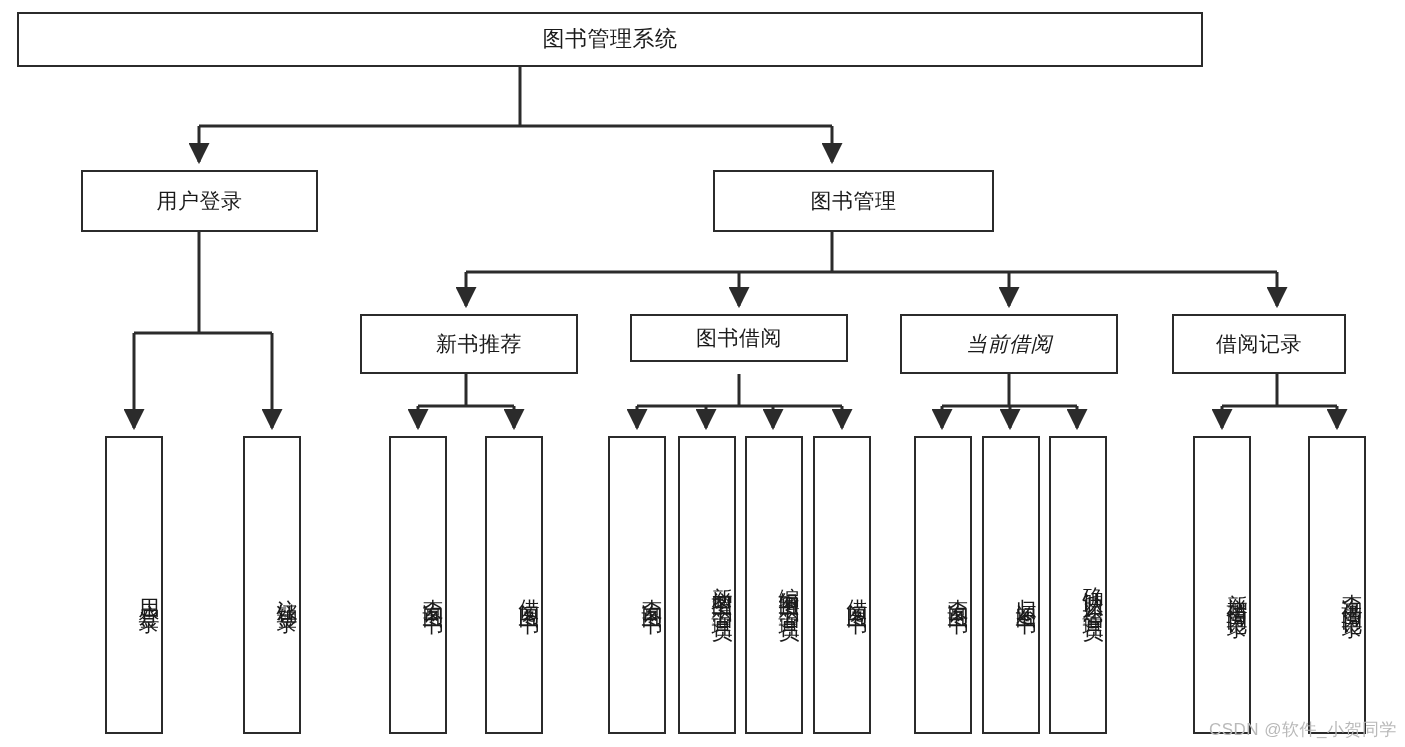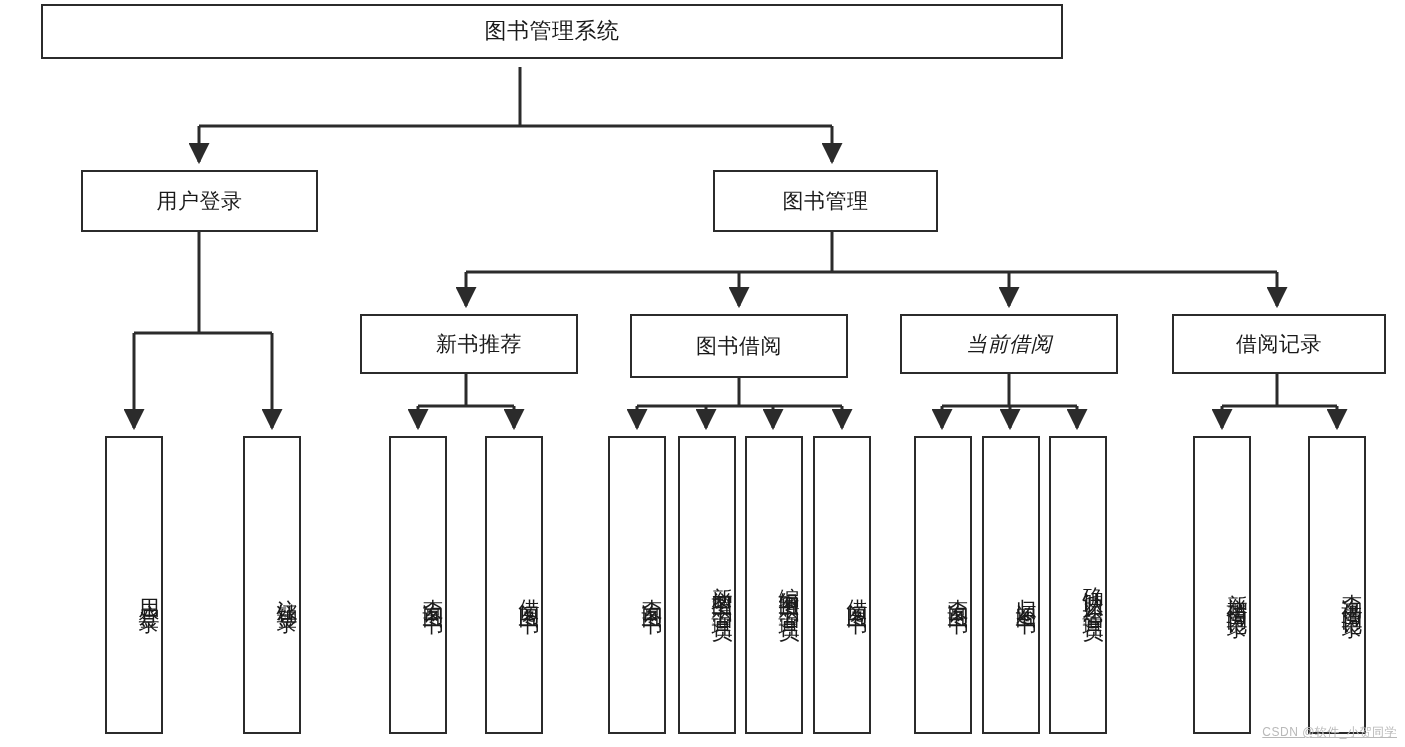--- a/index.html
+++ b/index.html
@@ -54,26 +54,25 @@
   }
   .node.vert .vlabel {
     writing-mode: vertical-rl;
     text-orientation: upright;
     white-space: nowrap;
   }
   .watermark {
     position: absolute;
     right: 8px;
     bottom: 6px;
-    font-size: 12px;
+    font-size: 17px;
     color: #b9b9b9;
     letter-spacing: 0.5px;
     white-space: nowrap;
     pointer-events: none;
-    text-decoration: underline;
   }
 </style>
 </head>
 <body>
 
 <div id="canvas">
 
   <svg id="wires" viewBox="0 0 1405 747" xmlns="http://www.w3.org/2000/svg">
     <defs>
       <marker id="arrow" viewBox="0 0 10 10" refX="9" refY="5" markerWidth="7" markerHeight="7" orient="auto-start-reverse">
@@ -117,41 +116,41 @@
       <path d="M 1010 406 L 1010 428" marker-end="url(#arrow)"></path>
       <path d="M 1077 406 L 1077 428" marker-end="url(#arrow)"></path>
 
       <path d="M 1277 374 L 1277 406"></path>
       <path d="M 1222 406 L 1337 406"></path>
       <path d="M 1222 406 L 1222 428" marker-end="url(#arrow)"></path>
       <path d="M 1337 406 L 1337 428" marker-end="url(#arrow)"></path>
     </g>
   </svg>
 
-  <div class="node horiz root" style="left:17px; top:4px; width:1022px; height:55px;margin-left:24px;">
+  <div class="node horiz root" style="left:17px; top:12px; width:1186px; height:55px;">
     <span>图书管理系统</span>
   </div>
 
   <div class="node horiz" style="left:81px; top:170px; width:237px; height:62px;">
     <span>用户登录</span>
   </div>
-  <div class="node horiz" style="left:713px; top:170px; width:225px; height:62px;">
+  <div class="node horiz" style="left:713px; top:170px; width:281px; height:62px;">
     <span>图书管理</span>
   </div>
 
   <div class="node horiz" style="left:360px; top:314px; width:218px; height:60px;padding-left:20px;">
     <span>新书推荐</span>
   </div>
-  <div class="node horiz" style="left:630px; top:314px; width:218px; height:64px;">
+  <div class="node horiz" style="left:630px; top:314px; width:218px; height:48px;">
     <span>图书借阅</span>
   </div>
   <div class="node horiz" style="left:900px; top:314px; width:218px; height:60px;font-style:italic;">
     <span>当前借阅</span>
   </div>
-  <div class="node horiz" style="left:1172px; top:314px; width:214px; height:60px;">
+  <div class="node horiz" style="left:1172px; top:314px; width:174px; height:60px;">
     <span>借阅记录</span>
   </div>
 
   <div class="node vert" style="left:105px; top:436px; width:58px; height:298px;">
     <span class="vlabel">用户登录</span>
   </div>
   <div class="node vert" style="left:243px; top:436px; width:58px; height:298px;">
     <span class="vlabel">注销登录</span>
   </div>
 

